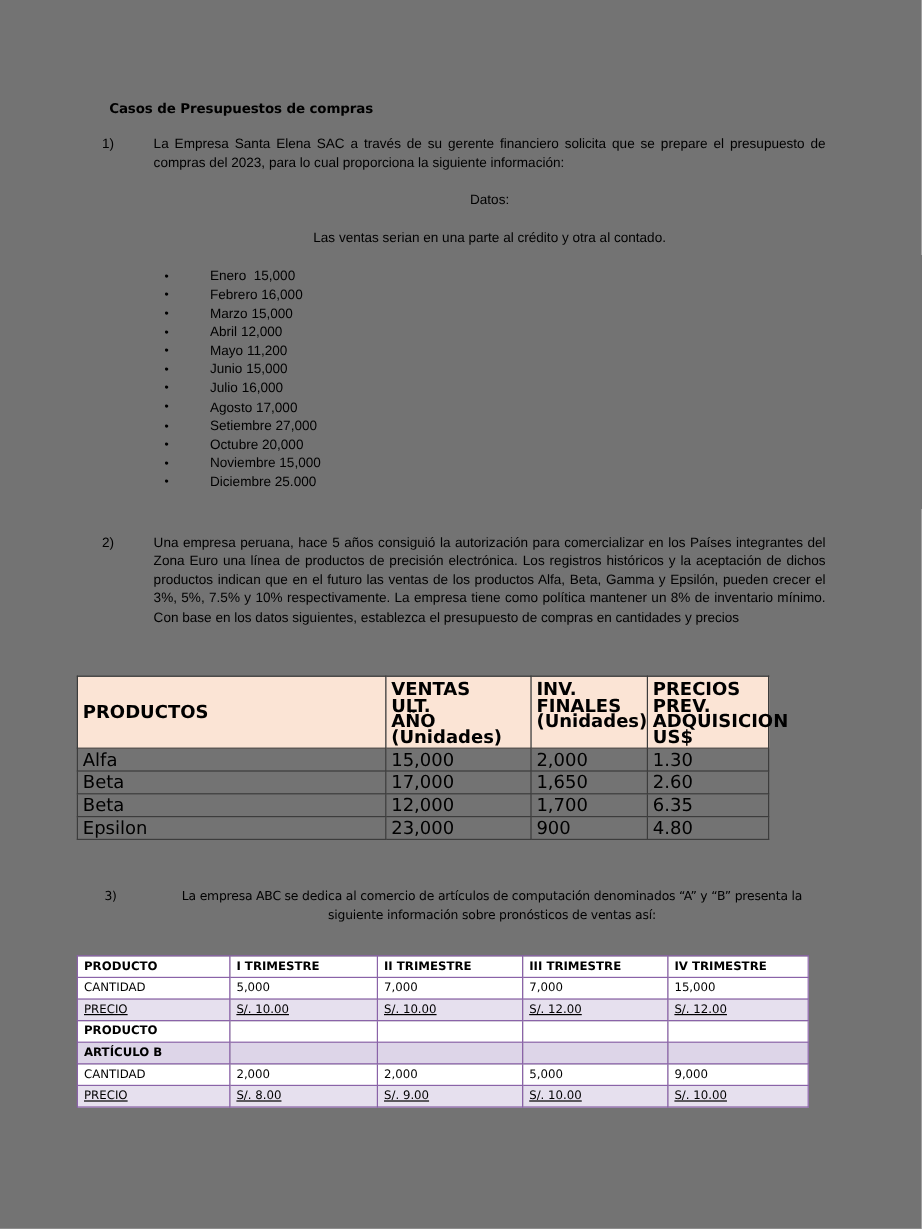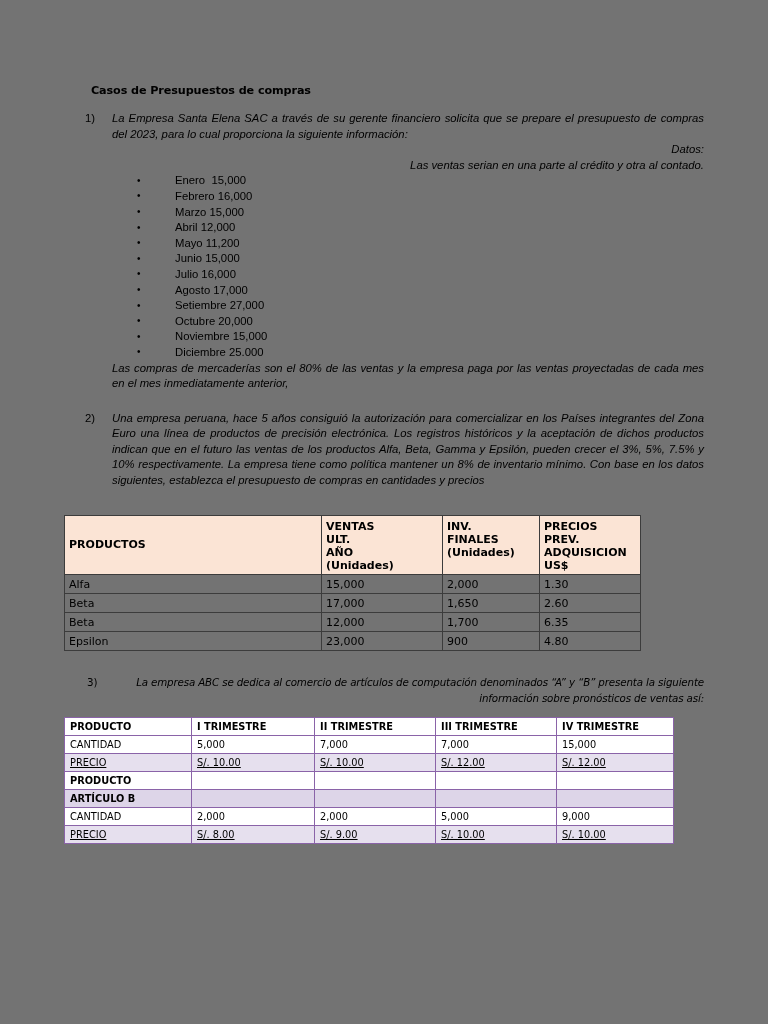--- a/index.html
+++ b/index.html
@@ -53,24 +53,23 @@
     top: 0;
     font-size: 11.3px;
     line-height: 15.6px;
     font-family: "Liberation Sans", sans-serif;
   }
   .para {
     font-size: 11.3px;
     line-height: 15.6px;
     text-align: justify;
     font-family: "Liberation Sans", sans-serif;
-    margin: 0;
-    font-style: italic;
-  }
-  .para.nojust { text-align: right; }
+    margin: 16px;
+  }
+  .para.nojust { text-align: center; }
 
   
   .item.alt .item-num,
   .item.alt .para {
     font-family: "DejaVu Sans", sans-serif;
     font-size: 10.3px;
     line-height: 15.4px;
     letter-spacing: -0.15px;
   }
   .item.alt { padding-left: 52px; }
@@ -107,21 +106,21 @@
     table-layout: fixed;
     font-family: "DejaVu Sans", sans-serif;
   }
   table.t1 {
     width: 540px;
     margin-left: 0px;
   }
   table.t1 td, table.t1 th {
     border: 1px solid #3c3c3c;
     padding: 2px 4px 2px 4px;
-    font-size: 11px;
+    font-size: 15px;
     line-height: 13.2px;
     vertical-align: top;
     text-align: left;
     font-weight: normal;
   }
   table.t1 thead th {
     background: #fbe4d5;
     font-weight: bold;
     height: 47px;
     vertical-align: top;
@@ -203,21 +202,20 @@
         <li>Mayo 11,200</li>
         <li>Junio 15,000</li>
         <li>Julio 16,000</li>
         <li>Agosto 17,000</li>
         <li>Setiembre 27,000</li>
         <li>Octubre 20,000</li>
         <li>Noviembre 15,000</li>
         <li>Diciembre 25.000</li>
       </ul>
 
-      <p class="para">Las compras de mercaderías son el 80% de las ventas y la empresa paga por las ventas proyectadas de cada mes en el mes inmediatamente anterior,</p>
     </div>
 
     <div class="spacer-md"></div>
 
     <div class="item">
       <div class="item-num">2)</div>
       <p class="para">Una empresa peruana, hace 5 años consiguió la autorización para comercializar en los Países integrantes del Zona Euro una línea de productos de precisión electrónica.  Los registros históricos y la aceptación de dichos productos indican que en el futuro las ventas de los productos Alfa, Beta, Gamma y Epsilón, pueden crecer el 3%, 5%, 7.5% y 10% respectivamente. La empresa tiene como política mantener un 8% de  inventario mínimo. Con base en los datos siguientes, establezca el presupuesto de compras en cantidades y precios</p>
     </div>
 
     <div class="spacer-lg"></div>

